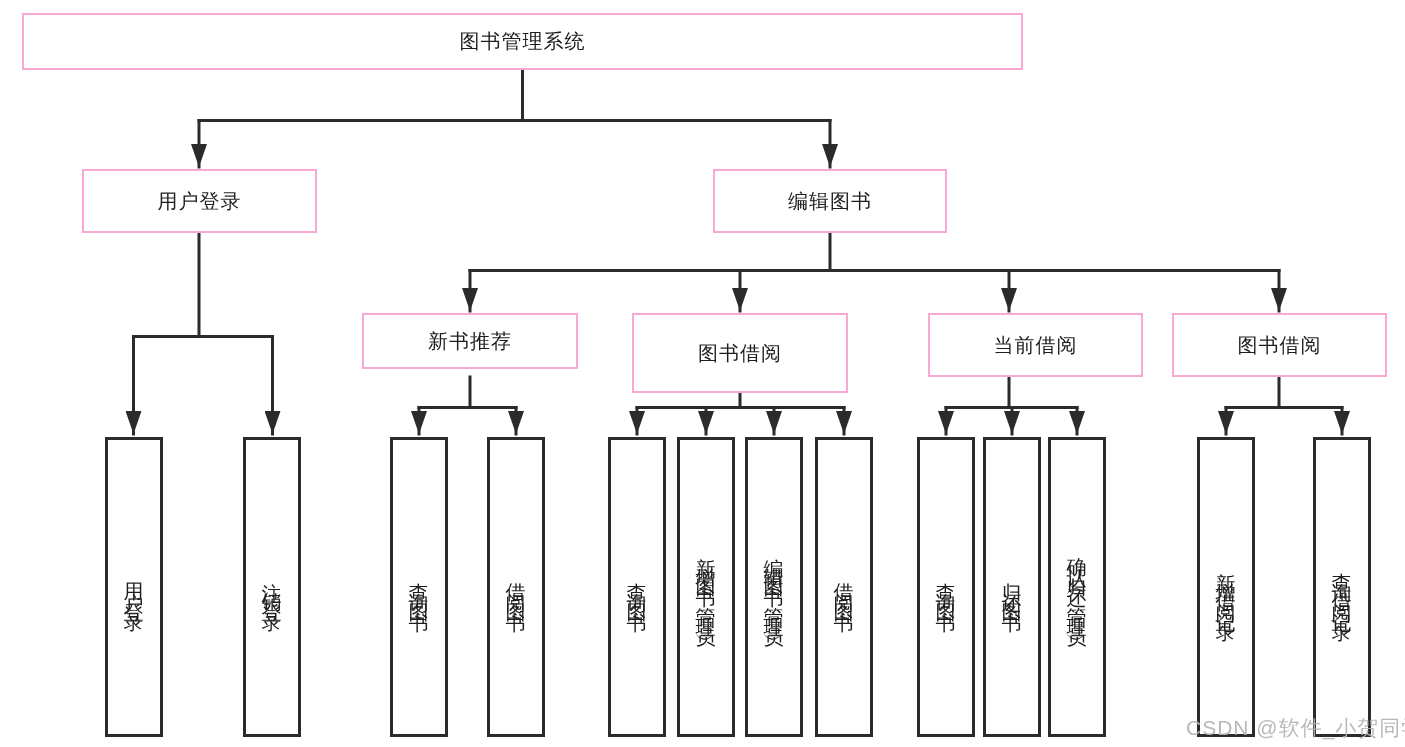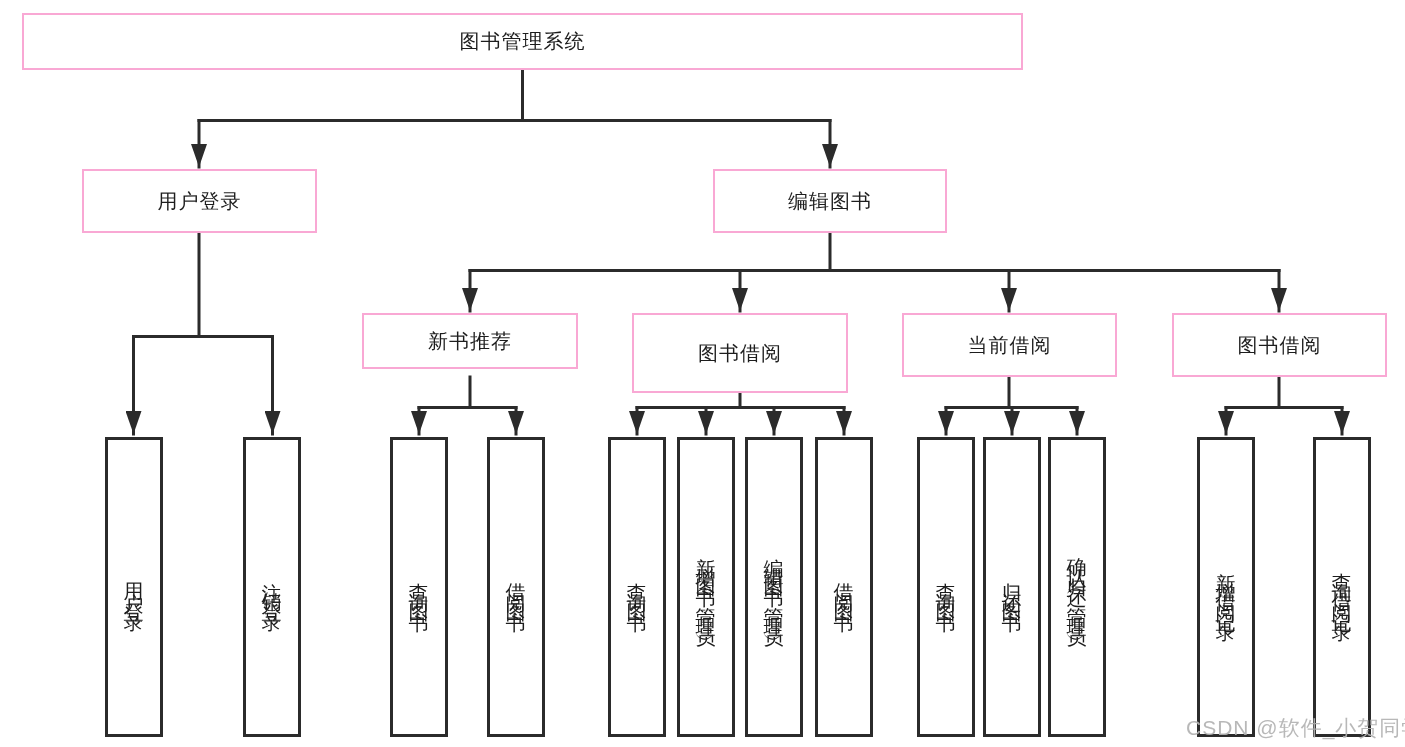--- a/index.html
+++ b/index.html
@@ -124,21 +124,21 @@
   <div class="hbox" style="left:713px; top:169px; width:234px; height:64px;">
     <span>编辑图书</span>
   </div>
 
   <div class="hbox" style="left:362px; top:313px; width:216px; height:56px;">
     <span>新书推荐</span>
   </div>
   <div class="hbox" style="left:632px; top:313px; width:216px; height:80px;">
     <span>图书借阅</span>
   </div>
-  <div class="hbox" style="left:902px; top:313px; width:215px; height:64px;">
+  <div class="hbox" style="left:928px; top:313px; width:215px; height:64px;">
     <span>当前借阅</span>
   </div>
   <div class="hbox" style="left:1172px; top:313px; width:215px; height:64px;">
     <span>图书借阅</span>
   </div>
 
   <div class="vbox" style="left:105px;">
     <span class="vtext">用户登录</span>
   </div>
   <div class="vbox" style="left:243px;">

